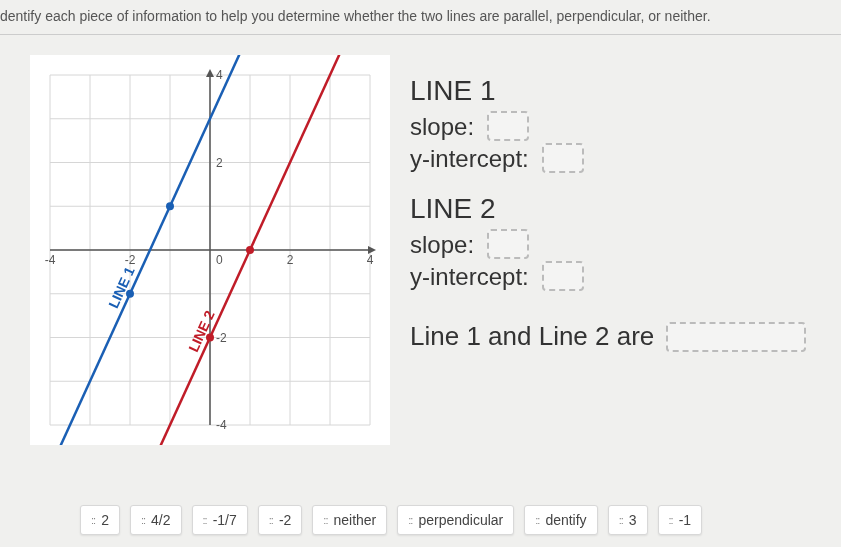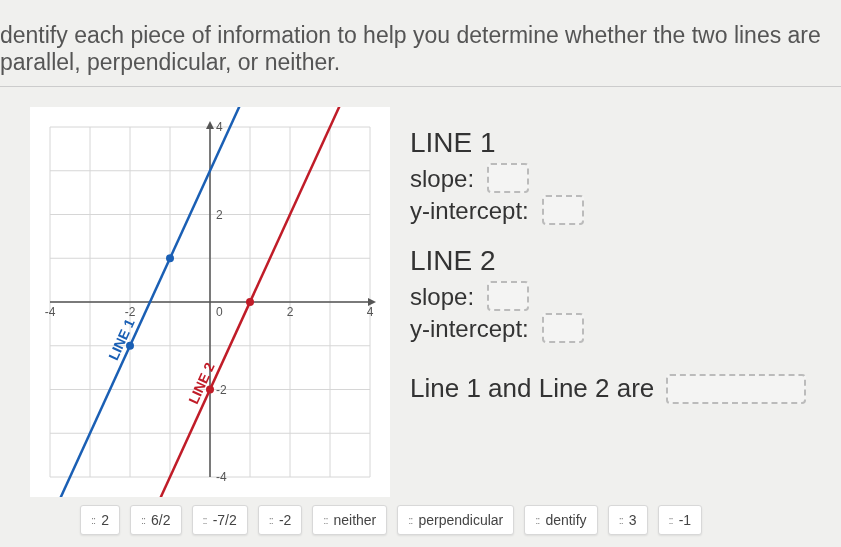--- a/index.html
+++ b/index.html
@@ -5,22 +5,22 @@
     * { box-sizing: border-box; margin: 0; padding: 0; }
     body {
       width: 841px;
       height: 547px;
       background: #f0f0ee;
       font-family: Arial, sans-serif;
       color: #4a4a4a;
       overflow: hidden;
     }
     .header {
-      padding: 22px 0 10px 0;
-      font-size: 23px;
+      padding: 8px 0 10px 0;
+      font-size: 14px;
       color: #555;
     }
     .hr {
       border-top: 1px solid #ccc;
       margin-bottom: 20px;
     }
     .content {
       display: flex;
       gap: 20px;
       padding-left: 30px;
@@ -172,25 +172,25 @@
   </div>
 </div>
 
 <div class="tiles" id="tiles">
     <div class="tile">
       <span class="grip">::</span>
       <span>2</span>
     </div>
     <div class="tile">
       <span class="grip">::</span>
-      <span>6/2</span>
-    </div>
-    <div class="tile">
-      <span class="grip">::</span>
-      <span>-7/2</span>
+      <span>4/2</span>
+    </div>
+    <div class="tile">
+      <span class="grip">::</span>
+      <span>-1/7</span>
     </div>
     <div class="tile">
       <span class="grip">::</span>
       <span>-2</span>
     </div>
     <div class="tile">
       <span class="grip">::</span>
       <span>neither</span>
     </div>
     <div class="tile">

